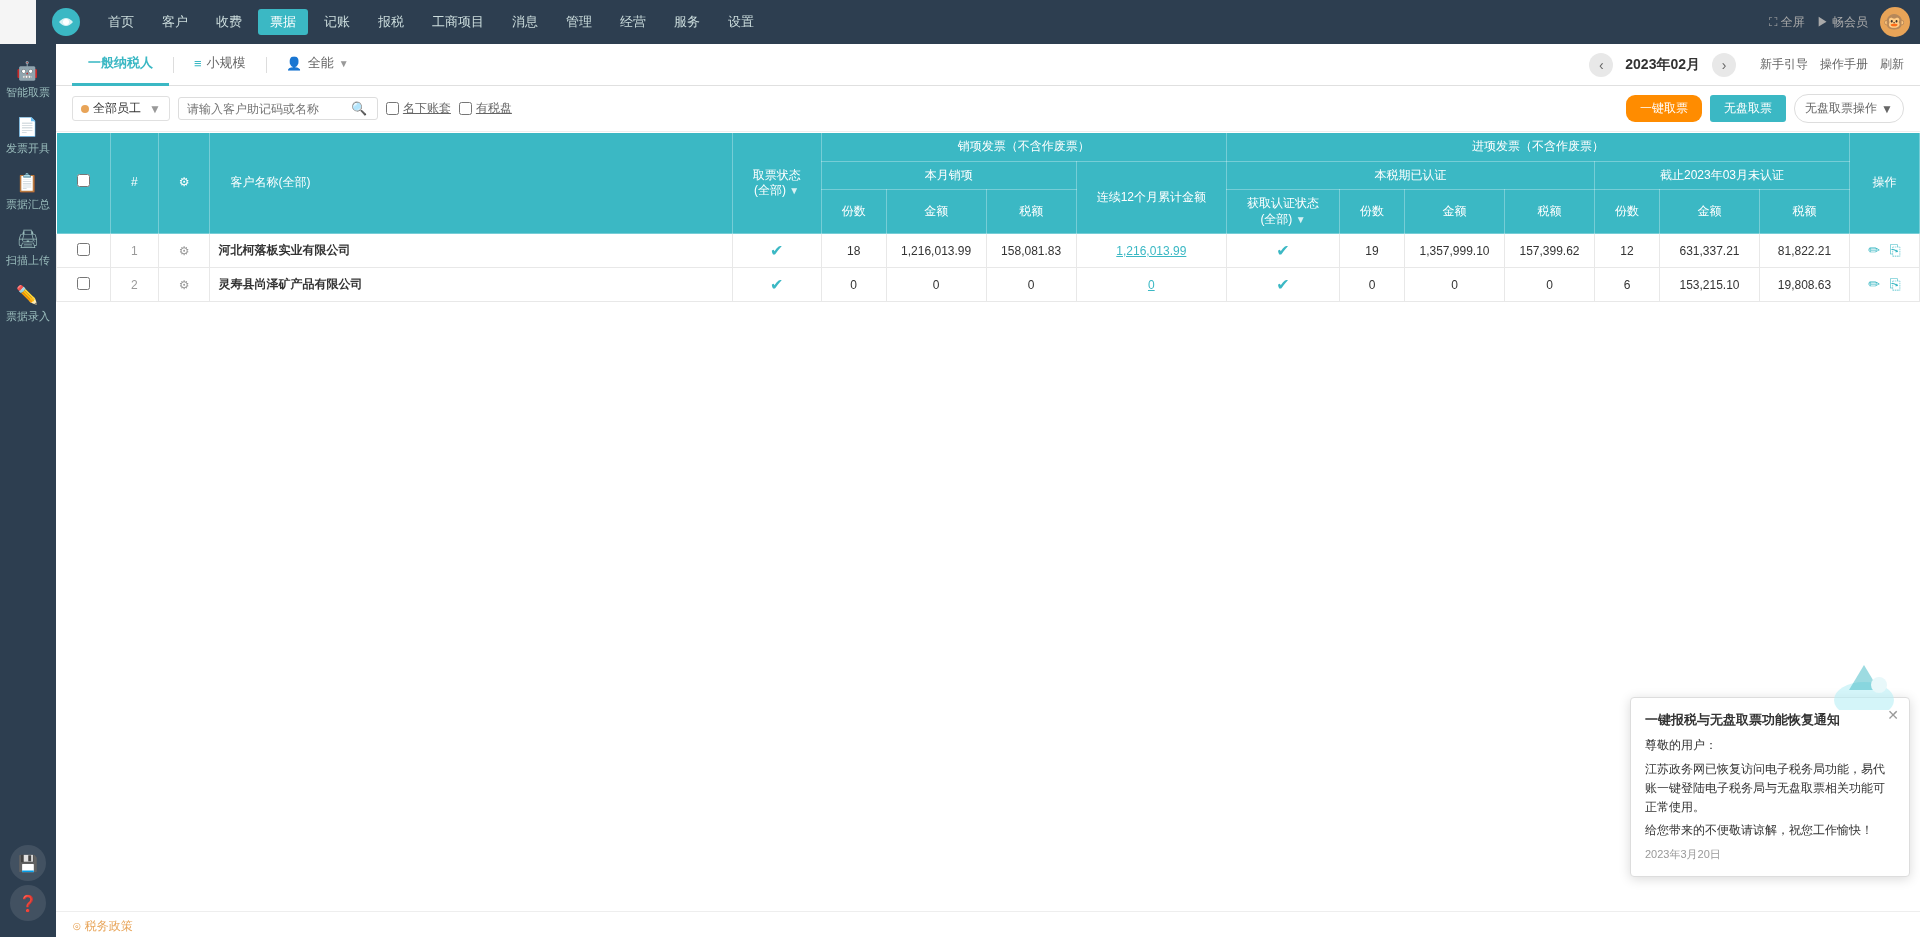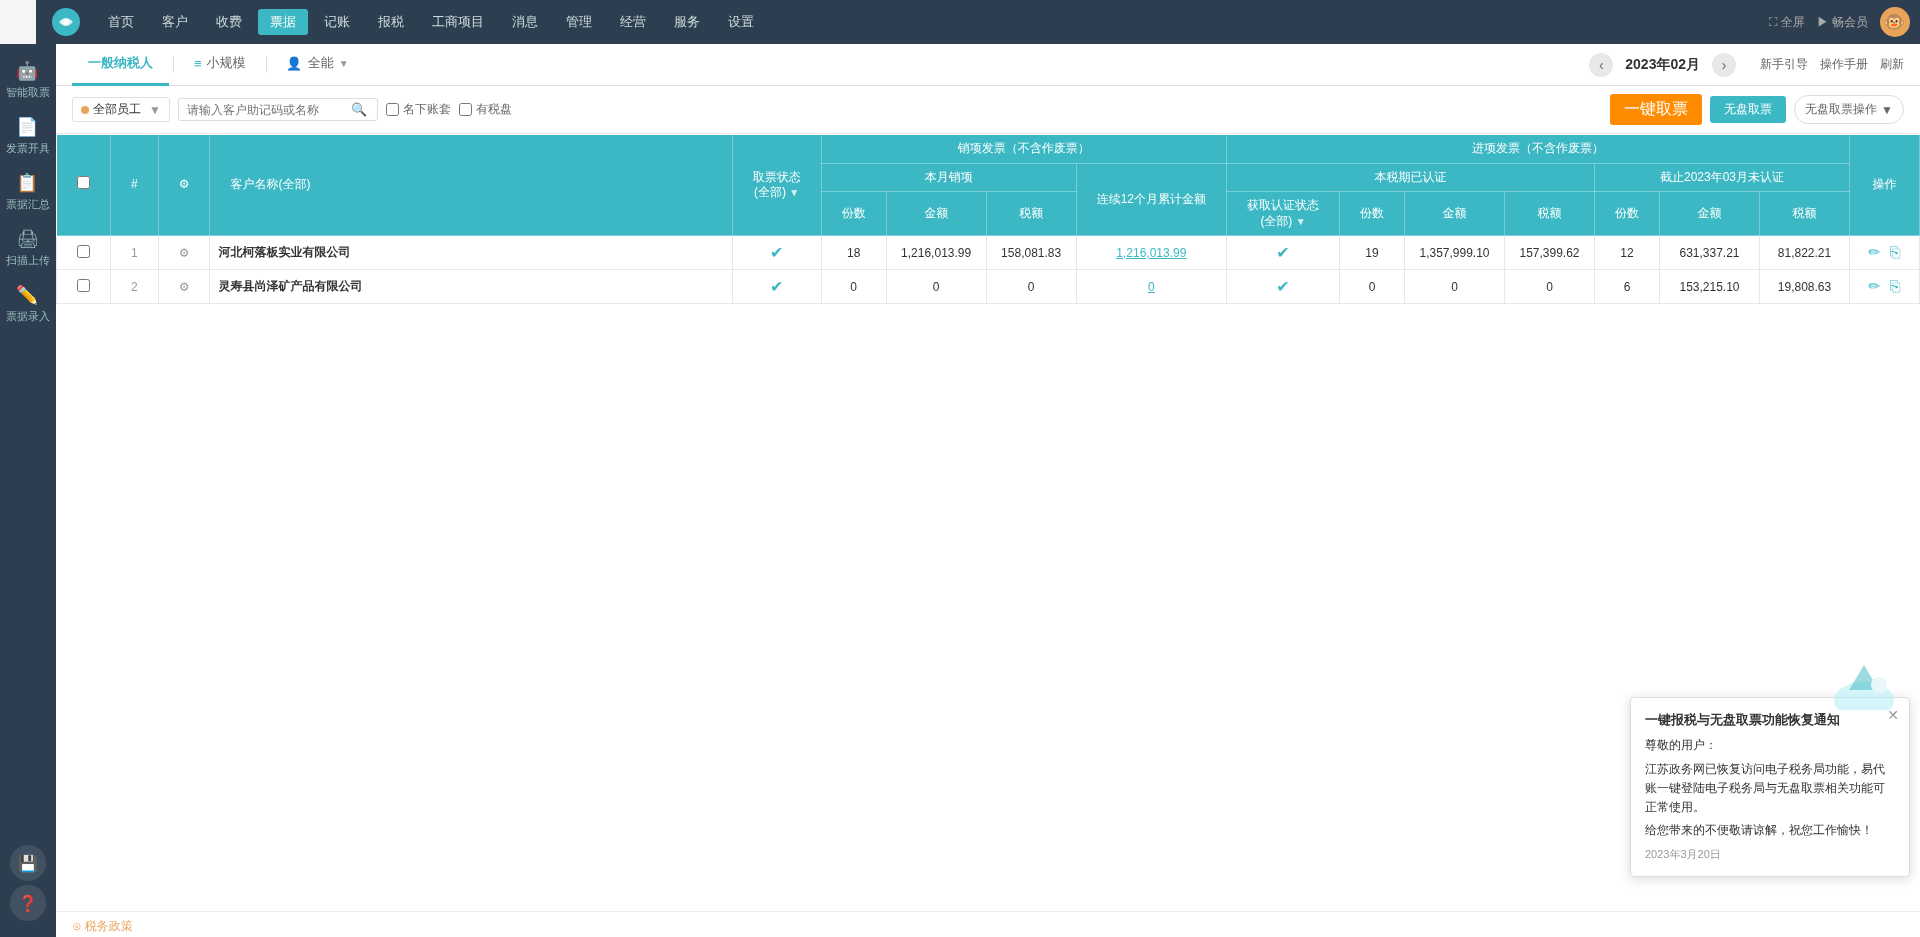--- a/index.html
+++ b/index.html
@@ -206,36 +206,37 @@
       background: transparent;
     }
     .search-icon { color: #999; cursor: pointer; }
     .checkbox-label {
       display: flex;
       align-items: center;
       gap: 4px;
       font-size: 12px;
       color: #666;
       cursor: pointer;
+      text-decoration: underline;
     }
     .checkbox-label input { cursor: pointer; }
     .toolbar-right {
       margin-left: auto;
       display: flex;
       align-items: center;
       gap: 8px;
     }
     .btn-orange {
       background: #ff8c00;
       color: #fff;
       border: none;
-      border-radius: 3px;
+      border-radius: 9px;
       padding: 5px 14px;
       cursor: pointer;
-      font-size: 16px;
+      font-size: 12px;
       white-space: nowrap;
     }
     .btn-teal {
       background: #3bb8c4;
       color: #fff;
       border: none;
       border-radius: 3px;
       padding: 5px 14px;
       cursor: pointer;
       font-size: 12px;

